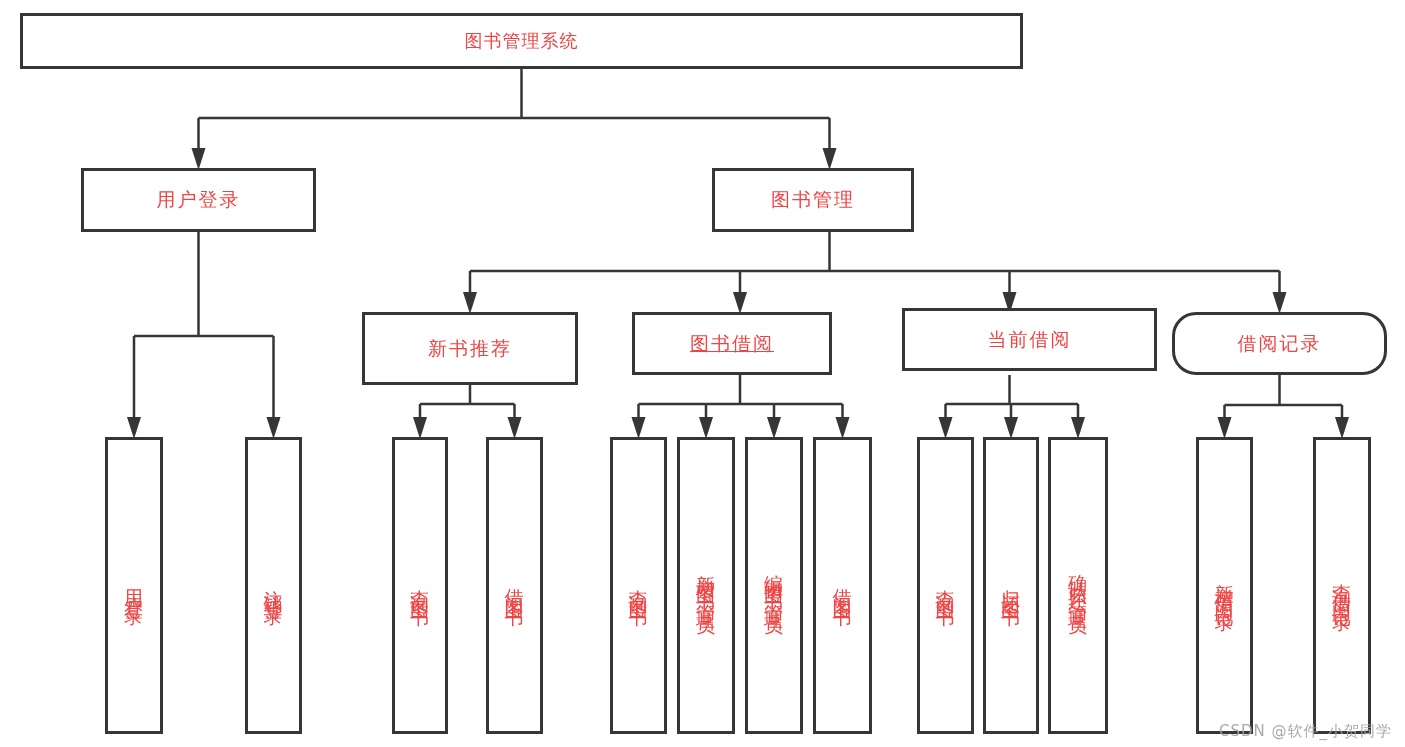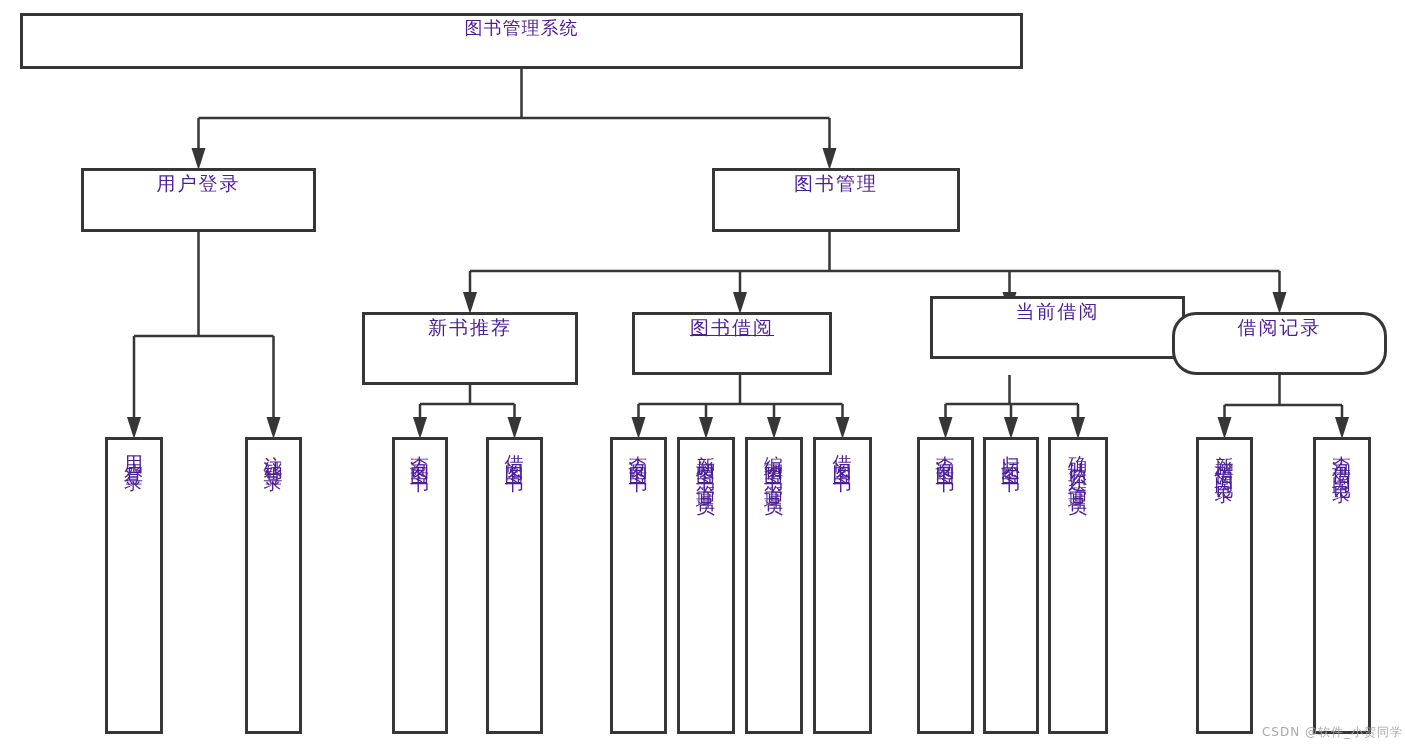--- a/index.html
+++ b/index.html
@@ -21,46 +21,46 @@
     width: 1405px;
     height: 747px;
     z-index: 1;
   }
   .node {
     position: absolute;
     box-sizing: border-box;
     border: 3px solid #c2410c;
     background: #ffffff;
     display: flex;
-    align-items: flex-start;
+    align-items: center;
     justify-content: center;
-    color: #4c1d95;
+    color: #ef4444;
     z-index: 2;
   }
   .node.h span {
     font-size: 19px;
     letter-spacing: 2px;
     white-space: nowrap;
   }
   .node.root span {
     font-size: 18px;
     letter-spacing: 1px;
   }
   .node.v span {
     writing-mode: vertical-rl;
     text-orientation: mixed;
     font-size: 19px;
     letter-spacing: 6px;
     line-height: 1;
   }
   #watermark {
     position: absolute;
-    right: 2px;
+    right: 13px;
     bottom: 6px;
-    font-size: 12px;
+    font-size: 15px;
     letter-spacing: 1px;
     color: rgba(165, 165, 165, 0.95);
     z-index: 3;
     white-space: nowrap;
   }
 </style>
 </head>
 <body>
 
 <div id="stage">
@@ -86,30 +86,30 @@
       <polygon points="1224.5,439 1217.5,417 1231.5,417" fill="#363636"></polygon>
       <polygon points="1342,439 1335,417 1349,417" fill="#363636"></polygon>
     </svg>
   <div id="node-layer">
       <div class="node h root" style="left: 20px; top: 13px; width: 1003px; height: 56px; border-color: rgb(54, 54, 54);">
         <span>图书管理系统</span>
       </div>
       <div class="node h" style="left: 81px; top: 168px; width: 235px; height: 64px; border-color: rgb(54, 54, 54);">
         <span>用户登录</span>
       </div>
-      <div class="node h" style="left: 712px; top: 168px; width: 248px; height: 64px; border-color: rgb(54, 54, 54);">
+      <div class="node h" style="left: 712px; top: 168px; width: 202px; height: 64px; border-color: rgb(54, 54, 54);">
         <span>图书管理</span>
       </div>
       <div class="node h" style="left: 362px; top: 312px; width: 216px; height: 73px; border-color: rgb(54, 54, 54);">
         <span>新书推荐</span>
       </div>
       <div class="node h" style="left: 632px; top: 312px; width: 200px; height: 63px; border-color: rgb(54, 54, 54); text-decoration: underline;">
         <span>图书借阅</span>
       </div>
-      <div class="node h" style="left: 902px; top: 296px; width: 255px; height: 63px; border-color: rgb(54, 54, 54); margin-left: 28px;">
+      <div class="node h" style="left: 902px; top: 308px; width: 255px; height: 63px; border-color: rgb(54, 54, 54);">
         <span>当前借阅</span>
       </div>
       <div class="node h" style="left: 1172px; top: 312px; width: 215px; height: 63px; border-color: rgb(54, 54, 54); border-radius: 24px;">
         <span>借阅记录</span>
       </div>
       <div class="node v" style="left: 105px; top: 437px; width: 58px; height: 297px; border-color: rgb(54, 54, 54);">
         <span>用户登录</span>
       </div>
       <div class="node v" style="left: 245px; top: 437px; width: 57px; height: 297px; border-color: rgb(54, 54, 54);">
         <span>注销登录</span>

